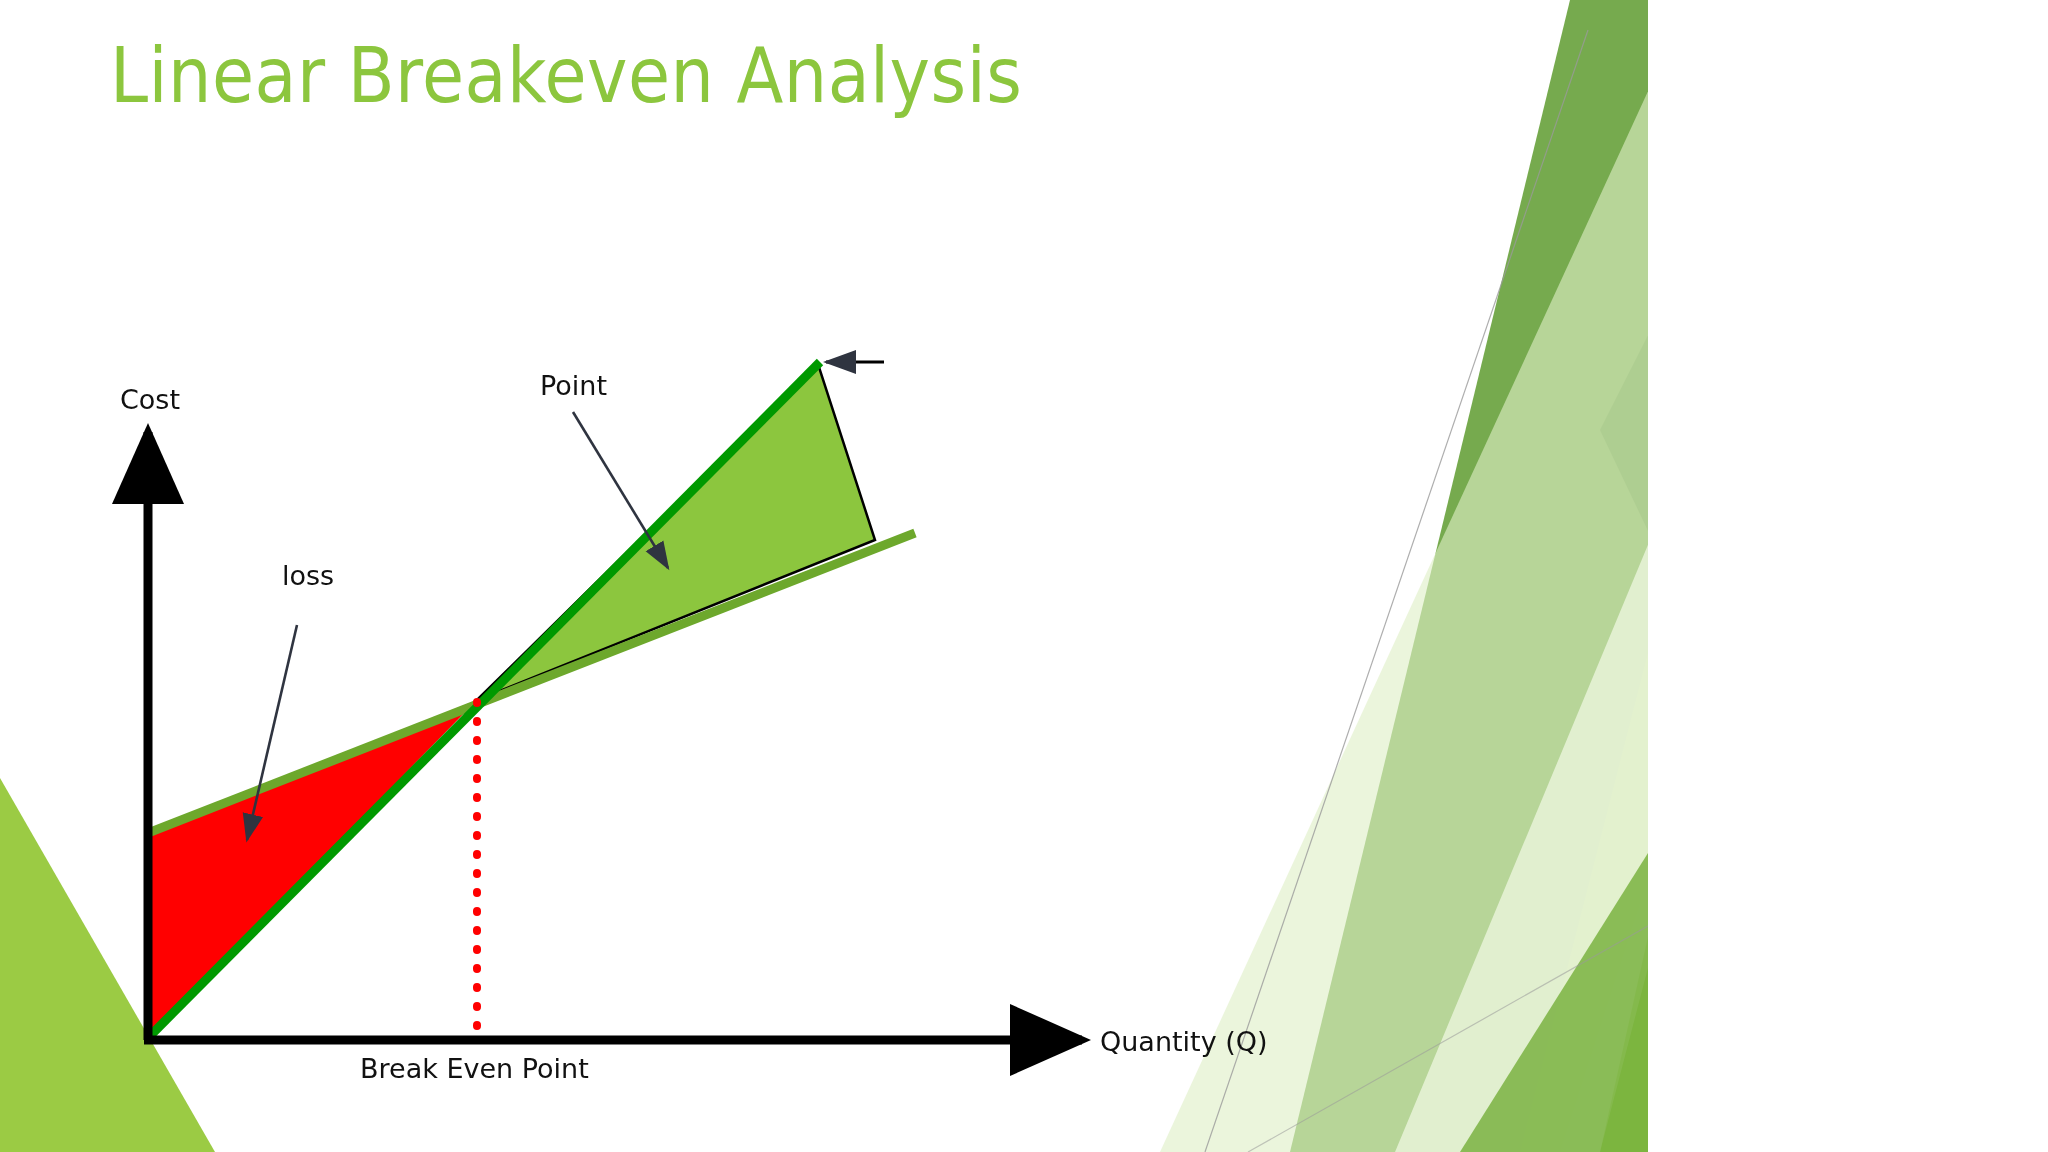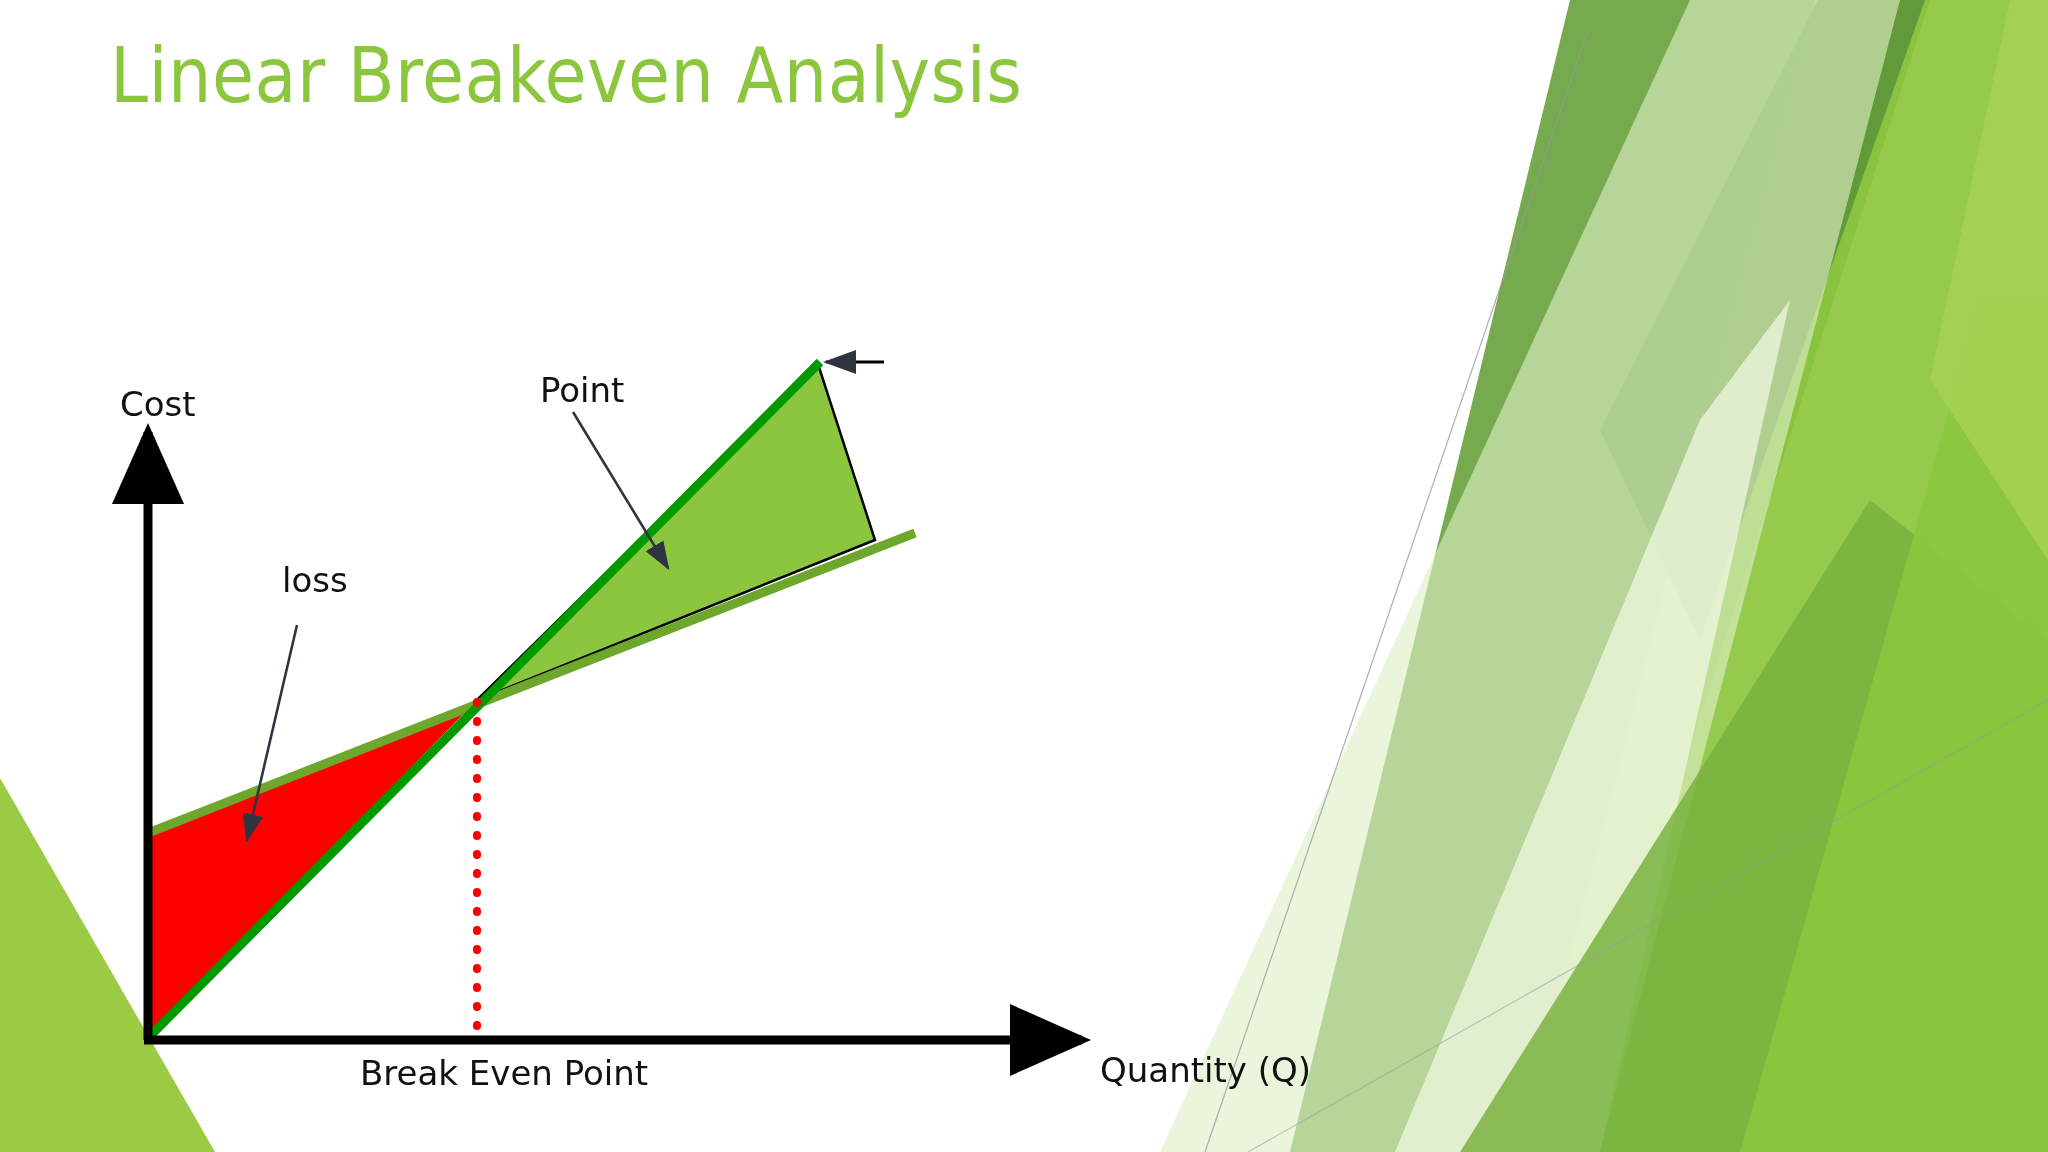--- a/index.html
+++ b/index.html
@@ -12,21 +12,21 @@
     width: 2048px;
     height: 1152px;
     overflow: hidden;
     position: relative;
     font-family: "DejaVu Sans", "Liberation Sans", sans-serif;
   }
 
   #slide {
     position: absolute;
     left: 0; top: 0;
-    width: 2048px;
+    width: 1648px;
     height: 1152px;
     background: #ffffff;
     overflow: hidden;
   }
 
   
   #bg-deco {
     position: absolute;
     left: 0; top: 0;
     width: 2048px;
@@ -53,29 +53,29 @@
     position: absolute;
     left: 0;
     top: 0;
     width: 1400px;
     height: 1152px;
   }
 
   .chart-label {
     position: absolute;
     font-family: "DejaVu Sans", "Liberation Sans", sans-serif;
-    font-size: 34px;
+    font-size: 27px;
     font-weight: 400;
     color: #111111;
     white-space: nowrap;
   }
   #label-cost      { left: 120px;  top: 384px; }
   #label-profit    { left: 540px;  top: 370px; }
   #label-loss      { left: 282px;  top: 560px; }
-  #label-quantity  { left: 1100px; top: 1050px; }
+  #label-quantity  { left: 1100px; top: 1026px; }
   #label-bep       { left: 360px;  top: 1053px; }
 </style>
 </head>
 <body>
 
 <div id="slide">
 
   <svg id="bg-deco" viewBox="0 0 2048 1152" preserveAspectRatio="none">
 
     <polygon points="0,778 0,1152 215,1152" fill="#9BCB44"></polygon>

